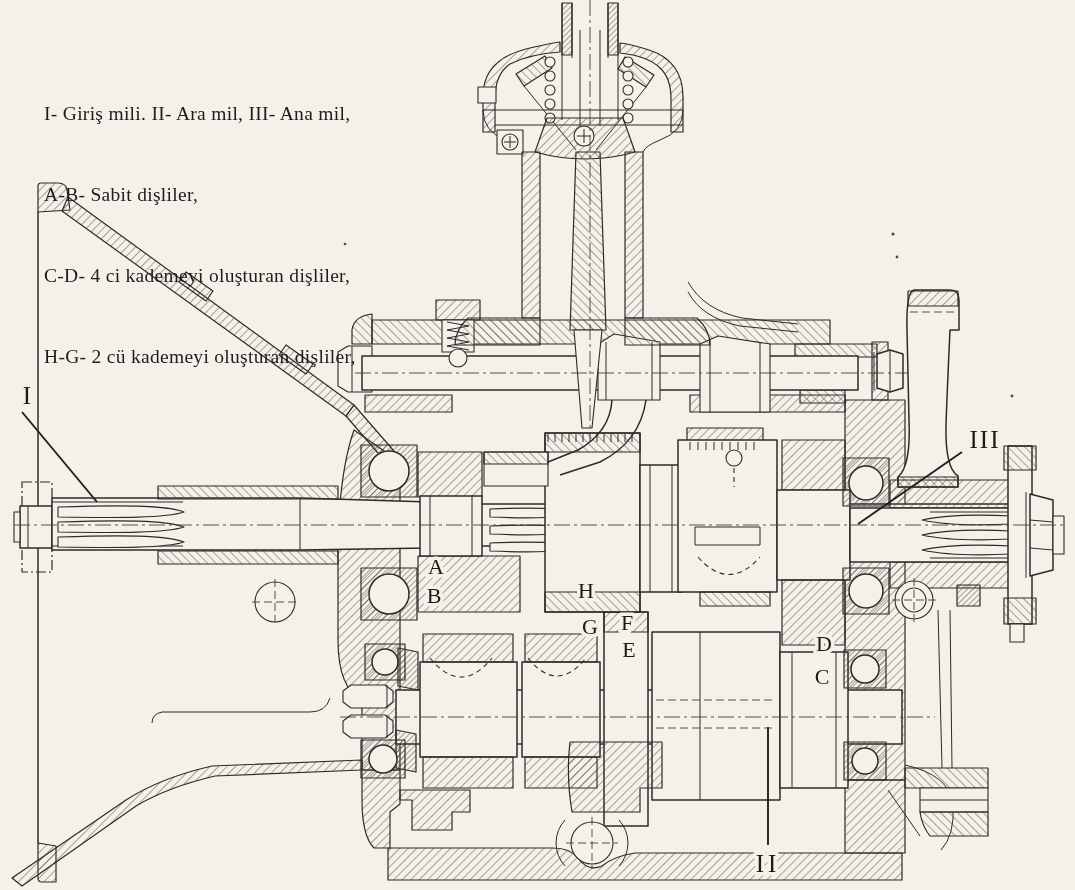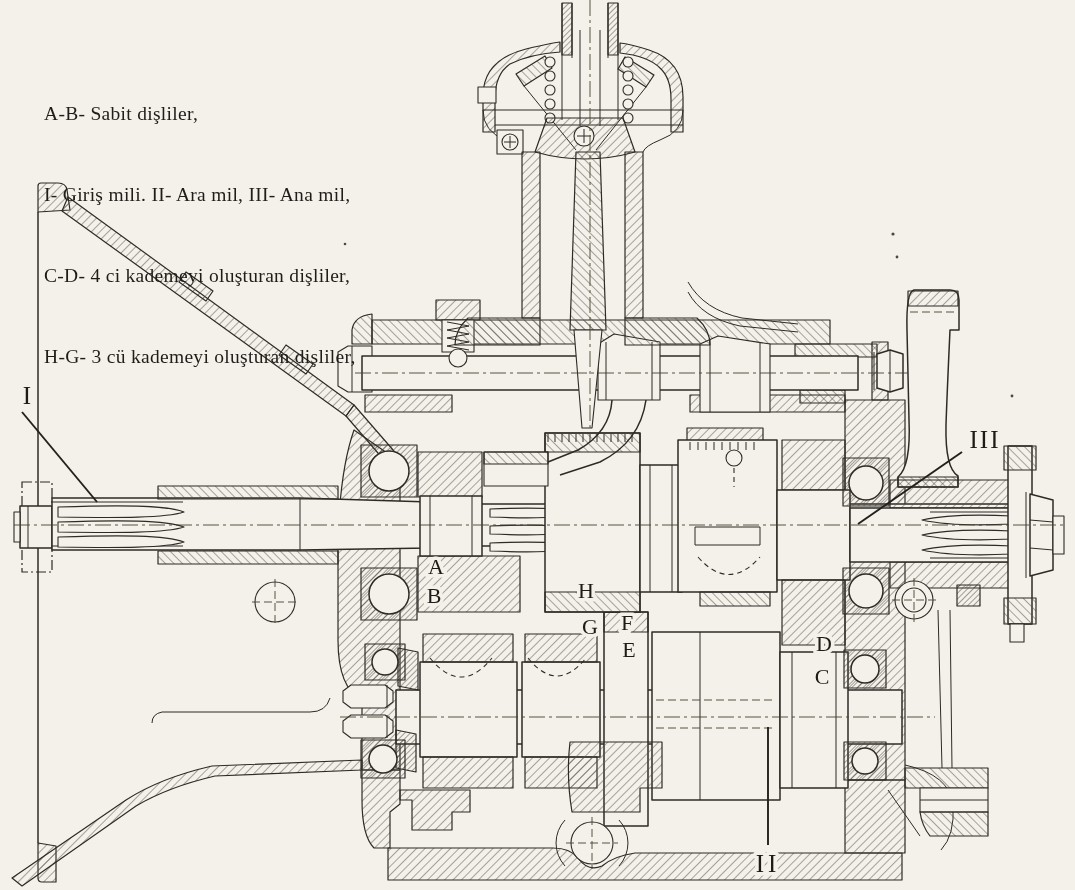--- a/index.html
+++ b/index.html
@@ -310,19 +310,19 @@
       <text class="lbl lbl-sm" x="586" y="598" text-anchor="middle">H</text>
       <text class="lbl lbl-sm" x="590" y="634" text-anchor="middle">G</text>
       <text class="lbl lbl-sm" x="627" y="630" text-anchor="middle">F</text>
       <text class="lbl lbl-sm" x="629" y="657" text-anchor="middle">E</text>
       <text class="lbl lbl-sm" x="824" y="651" text-anchor="middle">D</text>
       <text class="lbl lbl-sm" x="822" y="684" text-anchor="middle">C</text>
     </g>
   </svg>
 
   <div class="legend">
+    <div>I- Giriş mili. II- Ara mil, III- Ana mil,</div>
     <div>A-B- Sabit dişliler,</div>
-    <div>I- Giriş mili. II- Ara mil, III- Ana mil,</div>
     <div>C-D- 4 ci kademeyi oluşturan dişliler,</div>
-    <div>H-G- 3 cü kademeyi oluşturan dişliler,</div>
+    <div>H-G- 2 cü kademeyi oluşturan dişliler,</div>
   </div>
 
 </div>
 
 </body></html>

